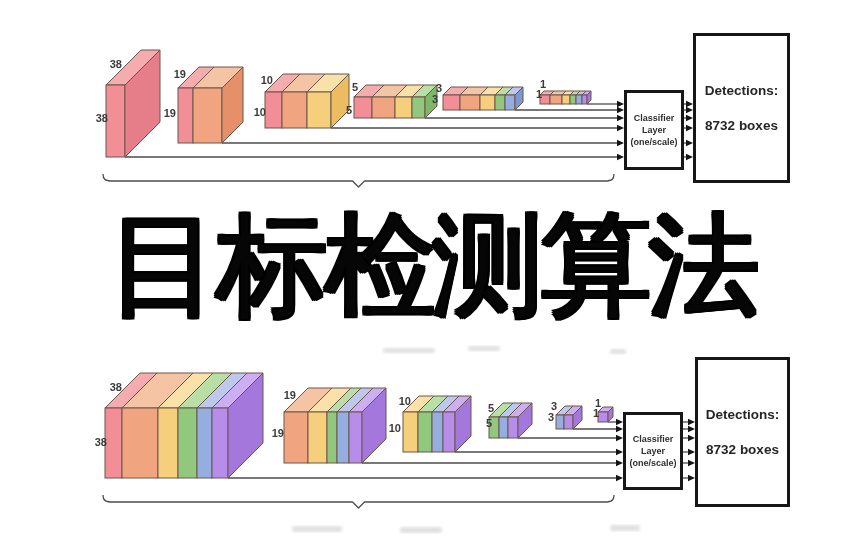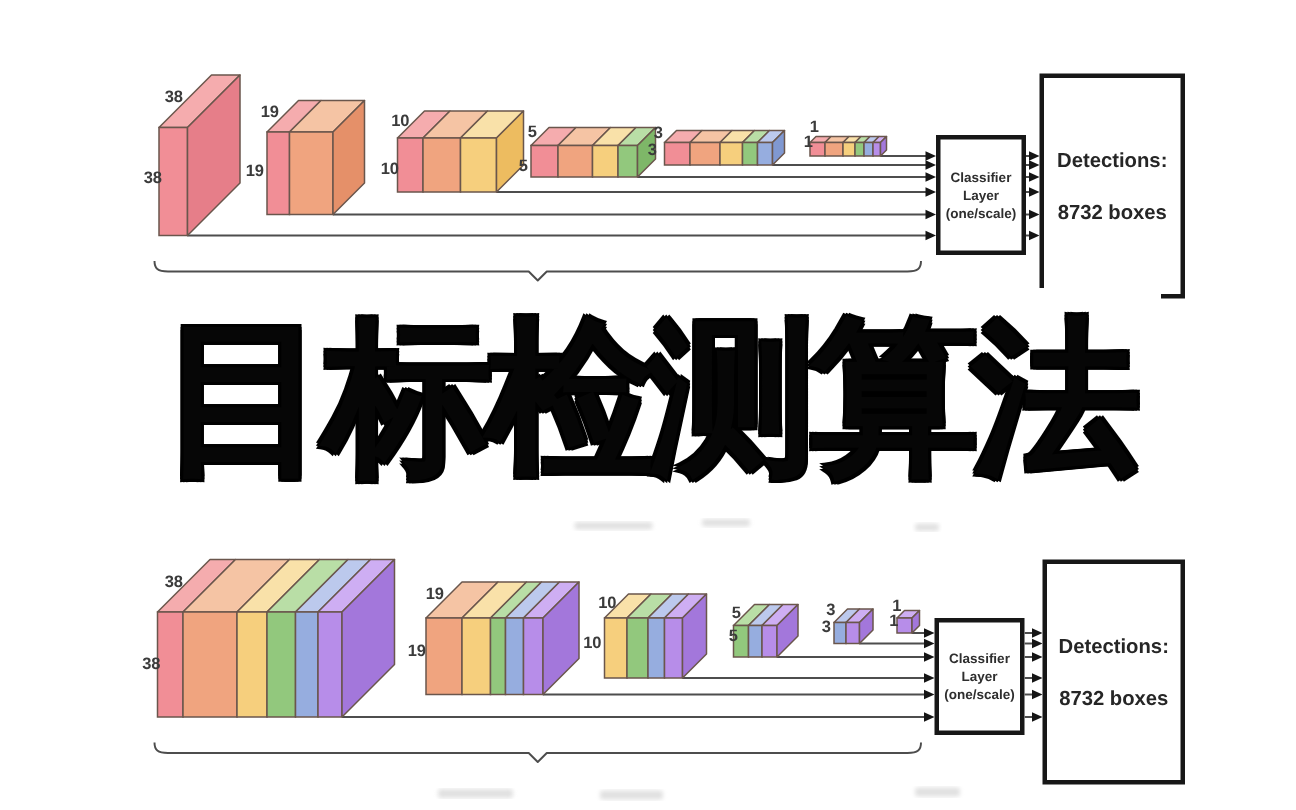--- a/index.html
+++ b/index.html
@@ -6,26 +6,26 @@
   .stage{position:relative;width:820px;height:540px;background:#ffffff;overflow:hidden;
          font-family:"Liberation Sans", sans-serif;}
   #diagram-layer{position:absolute;left:0;top:0;}
   .clf{position:absolute;box-sizing:border-box;border:3px solid #171717;background:#ffffff;
        display:flex;flex-direction:column;align-items:center;justify-content:center;
        font-size:9px;font-weight:700;color:#2e2e2e;line-height:1.35;text-align:center;z-index:3;}
   .clf-top{left:624px;top:90px;width:60px;height:80px;}
   .clf-bottom{left:623px;top:412px;width:60px;height:78px;}
   .det{position:absolute;box-sizing:border-box;border:3px solid #171717;background:#ffffff;
        display:flex;flex-direction:column;align-items:center;justify-content:center;gap:20px;
-       font-size:13.5px;font-weight:700;color:#262626;z-index:3;margin-top:16px;}
+       font-size:13.5px;font-weight:700;color:#262626;z-index:3;}
   .det-top{left:693px;top:33px;width:97px;height:150px;}
   .det-bottom{left:695px;top:357px;width:95px;height:150px;}
   .title-overlay{position:absolute;left:90px;top:192px;width:684px;height:148px;background:#ffffff;
        display:flex;align-items:center;justify-content:center;z-index:5;
-       font-size:112px;font-weight:700;color:#060606;letter-spacing:-4px;white-space:nowrap;
+       font-size:112px;font-weight:400;color:#060606;letter-spacing:-4px;white-space:nowrap;
        font-family:"DejaVu Sans", sans-serif;
        text-shadow:2px 0 #000,-2px 0 #000,0 2px #000,0 -2px #000,2px 2px #000,-2px -2px #000,2px -2px #000,-2px 2px #000;}
 </style>
 </head>
 <body>
 
 <div class="stage">
 
   <svg id="diagram-layer" width="864" height="540" viewBox="0 0 864 540">
     <defs>

